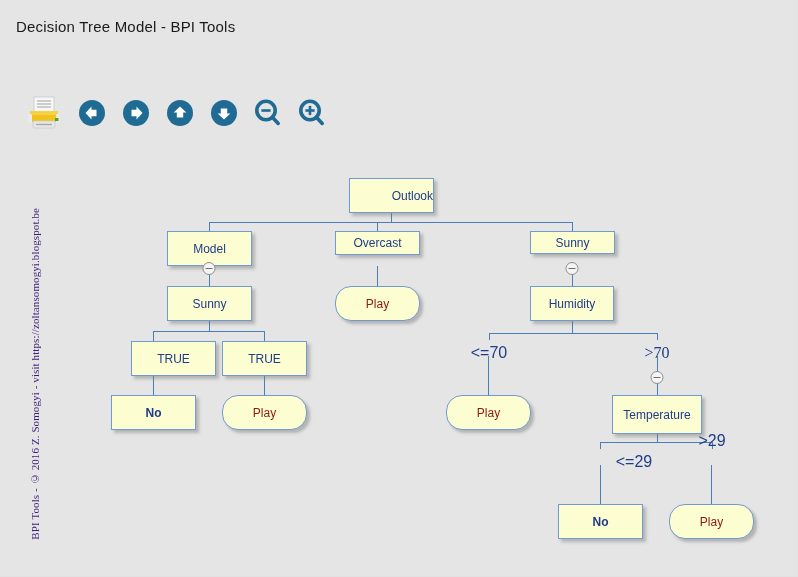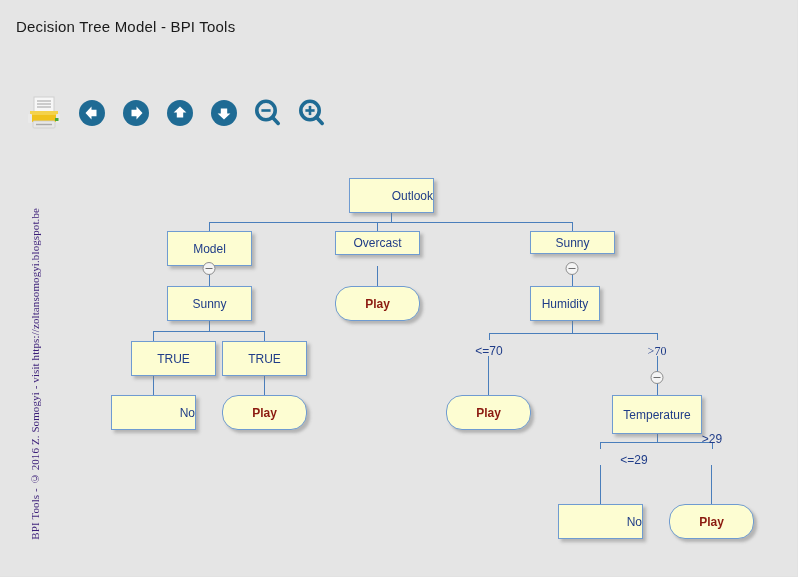--- a/index.html
+++ b/index.html
@@ -105,33 +105,32 @@
     align-items: center;
     justify-content: center;
     font-size: 12px;
     color: #1f3c88;
     cursor: pointer;
     white-space: nowrap;
     overflow: hidden;
   }
   .node.leaf-play {
     color: #8b1a10;
-    font-weight: bold;
+    font-weight: normal;
     border-radius: 16px;
   }
   .node.leaf-no {
     color: #1f3c88;
-    font-weight: normal;
-    justify-content: flex-end;
+    font-weight: bold;
   }
 
   
   .edge-label {
     position: absolute;
-    font-size: 12px;
+    font-size: 16px;
     color: #1f3c88;
     white-space: nowrap;
     transform: translateX(-50%);
   }
 
   
   .collapse-toggle {
     position: absolute;
     width: 13px;
     height: 13px;
@@ -270,21 +269,21 @@
         </div>
         <div class="node" style="left: 530px; top: 231px; width: 85px; height: 23px;">
           <span>Sunny</span>
         </div>
         <div class="node" style="left: 167px; top: 286px; width: 85px; height: 35px;">
           <span>Sunny</span>
         </div>
         <div class="node leaf-play" style="left: 335px; top: 286px; width: 85px; height: 35px;">
           <span>Play</span>
         </div>
-        <div class="node" style="left: 530px; top: 286px; width: 70px; height: 35px;">
+        <div class="node" style="left: 530px; top: 286px; width: 84px; height: 35px;">
           <span>Humidity</span>
         </div>
         <div class="node" style="left: 111px; top: 341px; width: 85px; height: 35px; margin-left: 20px;">
           <span>TRUE</span>
         </div>
         <div class="node" style="left: 222px; top: 341px; width: 85px; height: 35px;">
           <span>TRUE</span>
         </div>
         <div class="node leaf-no" style="left: 111px; top: 395px; width: 85px; height: 35px;">
           <span>No</span>

